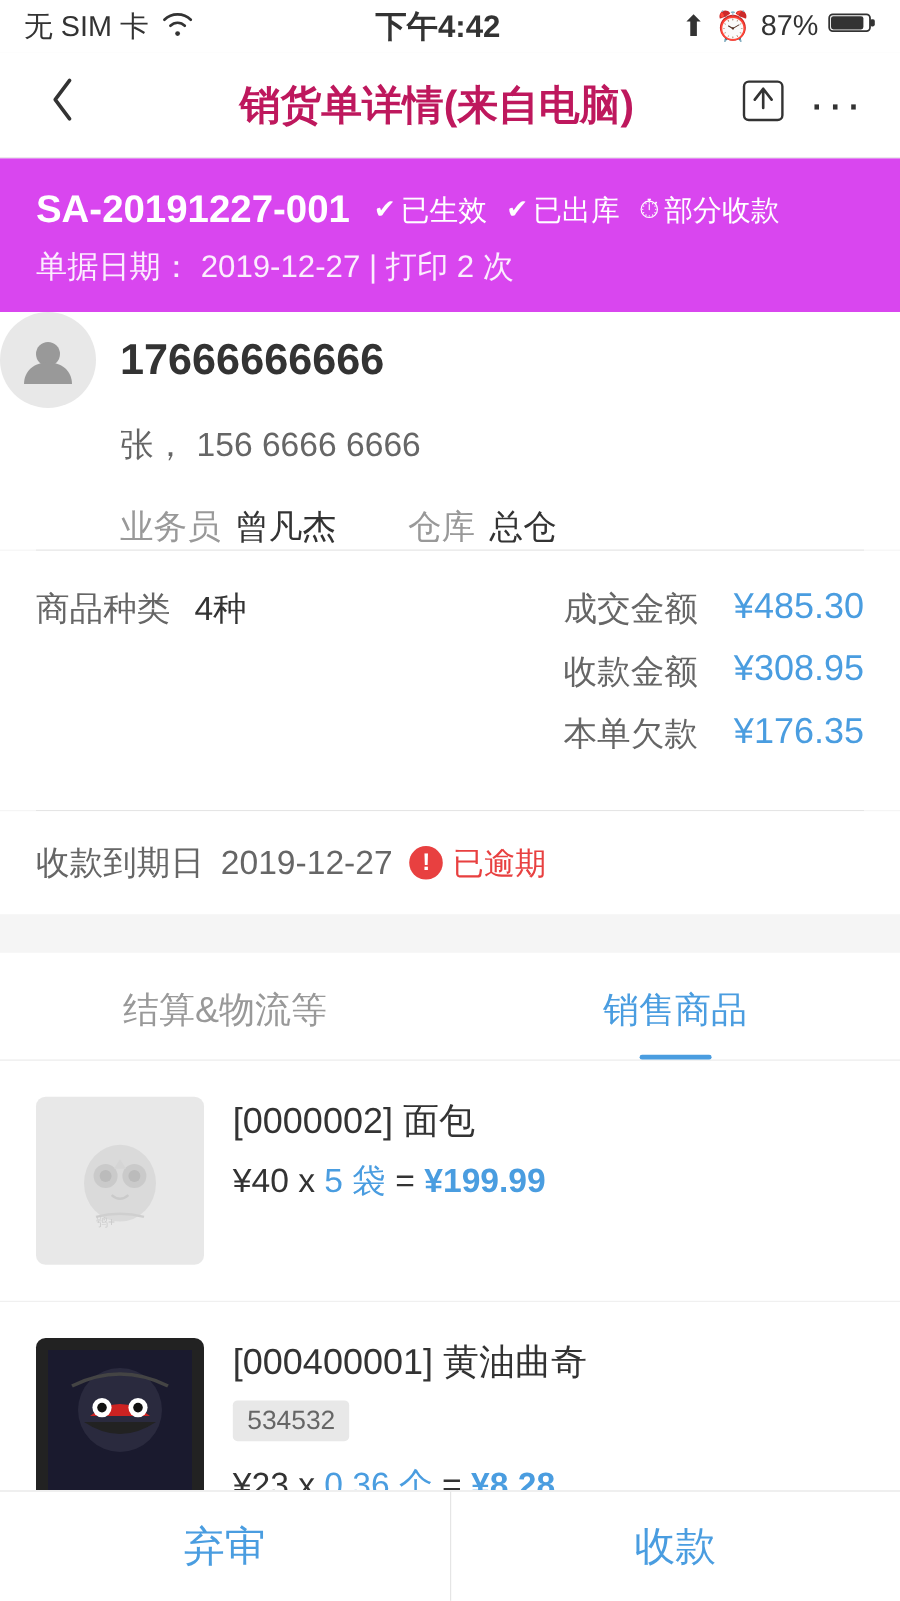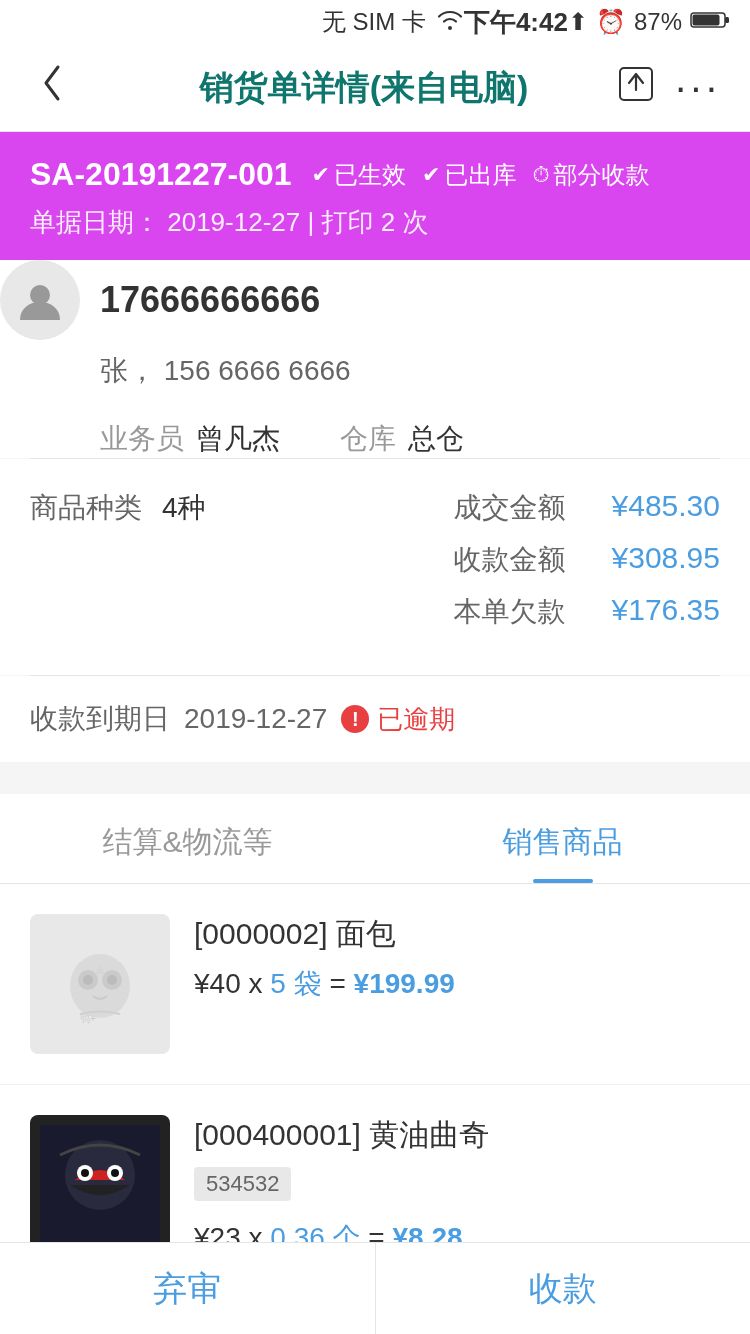--- a/index.html
+++ b/index.html
@@ -12,21 +12,21 @@
       font-size: 28px;
       color: #333;
     }
 
     
     .status-bar {
       background: #fff;
       height: 44px;
       display: flex;
       align-items: center;
-      justify-content: flex-end;
+      justify-content: space-between;
       padding: 0 20px;
       font-size: 24px;
       font-weight: 500;
     }
     .status-left { display: flex; align-items: center; gap: 10px; }
     .status-center { font-size: 26px; font-weight: 600; }
     .status-right { display: flex; align-items: center; gap: 8px; font-size: 24px; }
 
     
     .nav-bar {
@@ -40,21 +40,21 @@
     }
     .nav-back {
       font-size: 36px;
       color: #333;
       cursor: pointer;
       padding: 10px;
     }
     .nav-title {
       font-size: 34px;
       font-weight: 600;
-      color: #0f766e;
+      color: #be185d;
       margin-left: 36px;
     }
     .nav-actions {
       display: flex;
       align-items: center;
       gap: 20px;
     }
     .nav-icon {
       font-size: 32px;
       color: #333;
@@ -170,21 +170,21 @@
       margin-bottom: 16px;
       font-size: 28px;
     }
     .summary-label { color: #666; }
     .summary-count { color: #333; font-weight: 500; }
     .amount-blue { color: #4a9de0; font-size: 30px; font-weight: 500; }
     .amounts-block { }
     .amount-row {
       display: flex;
       justify-content: flex-end;
-      gap: 46px;
+      gap: 30px;
       margin-bottom: 14px;
       font-size: 28px;
     }
 
     
     .due-section {
       background: #fff;
       padding: 24px 30px;
       display: flex;
       align-items: center;

